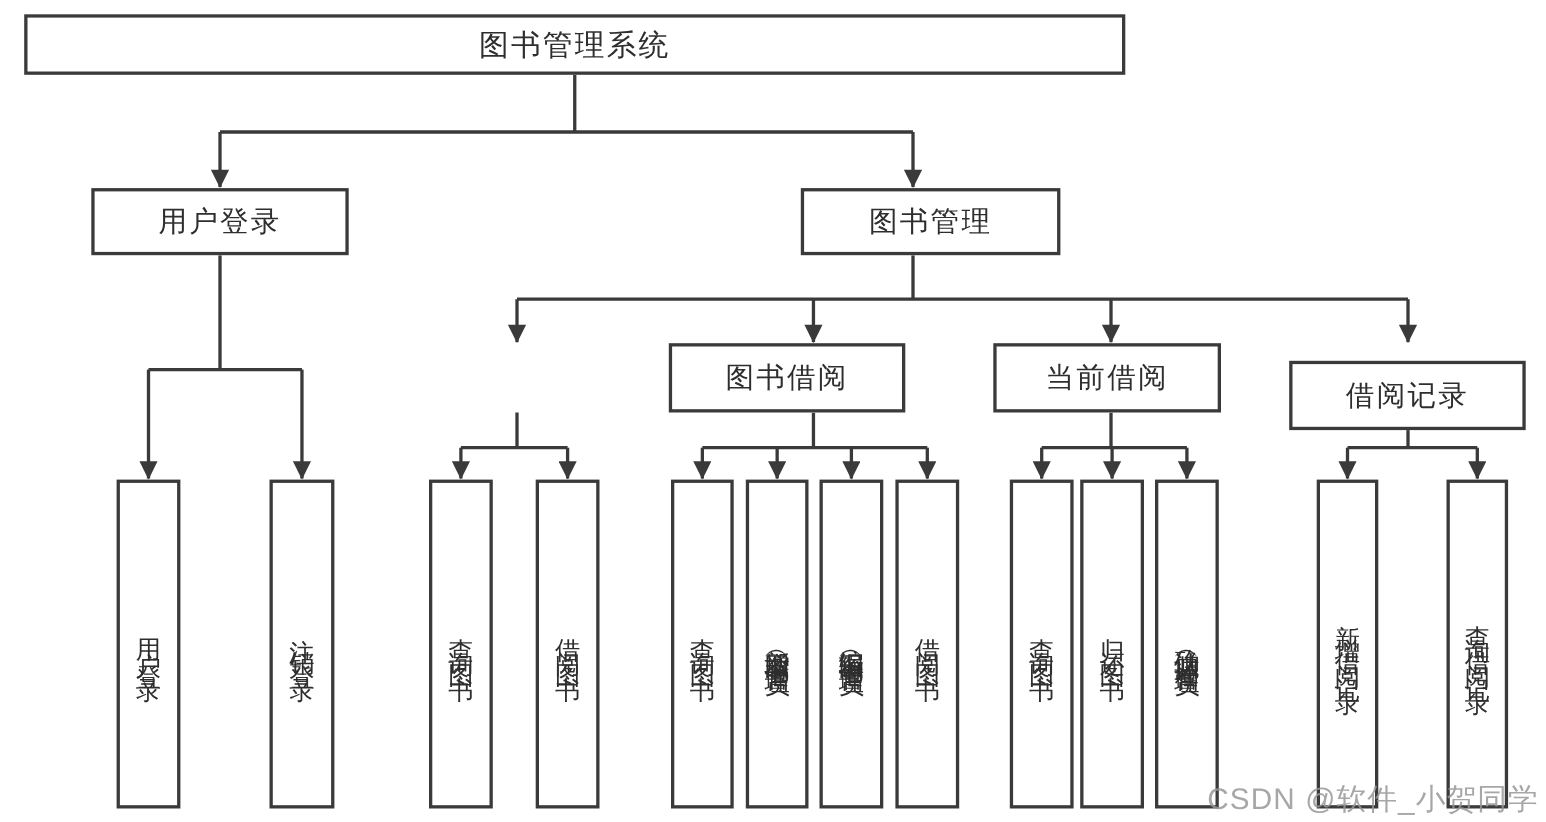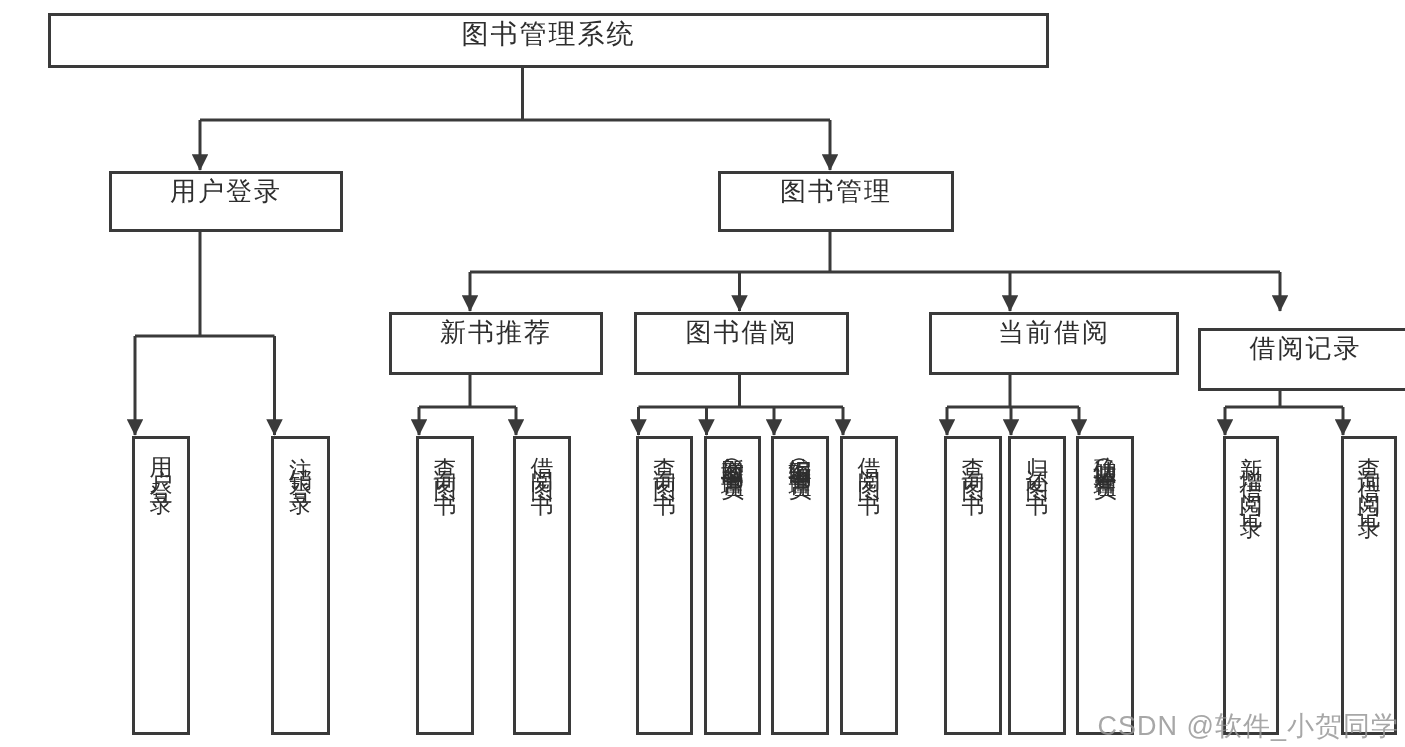--- a/index.html
+++ b/index.html
@@ -21,24 +21,24 @@
     width: 1405px;
     height: 747px;
     z-index: 1;
   }
   .box {
     position: absolute;
     box-sizing: border-box;
     background: #ffffff;
     border: 3px solid #3a3a3a;
     display: flex;
+    align-items: center;
     justify-content: center;
     color: #2e2e2e;
     z-index: 2;
-    margin-left: 26px;
   }
   .hbox span {
     font-size: 26px;
     letter-spacing: 2px;
     white-space: nowrap;
   }
   .root-box span {
     font-size: 27px;
     letter-spacing: 2px;
   }
@@ -112,31 +112,28 @@
     </g>
   </svg>
 
   <div class="box hbox root-box" style="left:22px; top:13px; width:1001px; height:55px;">
     <span>图书管理系统</span>
   </div>
 
   <div class="box hbox" style="left:83px; top:171px; width:234px; height:61px;">
     <span>用户登录</span>
   </div>
-  <div class="box hbox" style="left:692px; top:171px; width:236px; height:61px;">
+  <div class="box hbox" style="left:728px; top:171px; width:236px; height:61px;">
     <span>图书管理</span>
   </div>
 
-  <div class="box hbox" style="left:363px; top:312px; width:214px; height:63px;">
-    <span>新书推荐</span>
-  </div>
   <div class="box hbox" style="left:608px; top:312px; width:215px; height:63px;">
     <span>图书借阅</span>
   </div>
-  <div class="box hbox" style="left:903px; top:312px; width:250px; height:63px;">
+  <div class="box hbox" style="left:903px; top:312px; width:207px; height:63px;">
     <span>当前借阅</span>
   </div>
   <div class="box hbox" style="left:1172px; top:328px; width:215px; height:63px;">
     <span>借阅记录</span>
   </div>
 
   <div class="box vbox" style="left:106px; top:436px; width:58px; height:299px;">
     <span>用户登录</span>
   </div>
   <div class="box vbox" style="left:245px; top:436px; width:59px; height:299px;">

